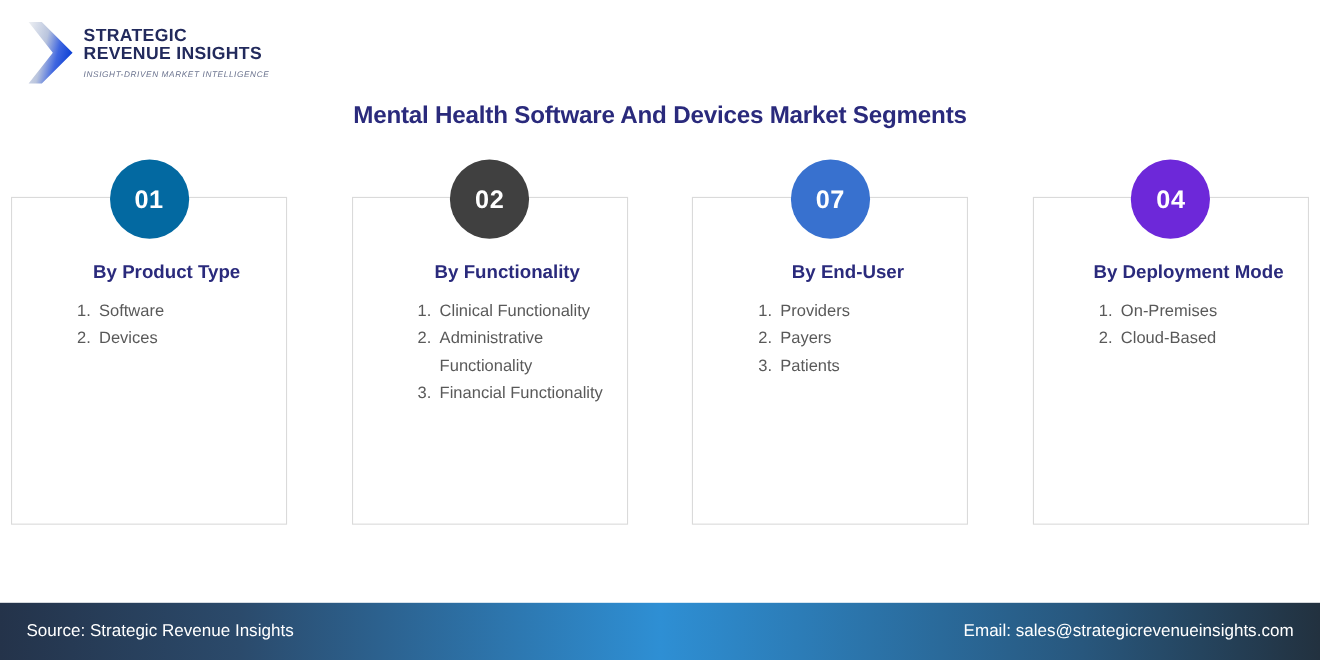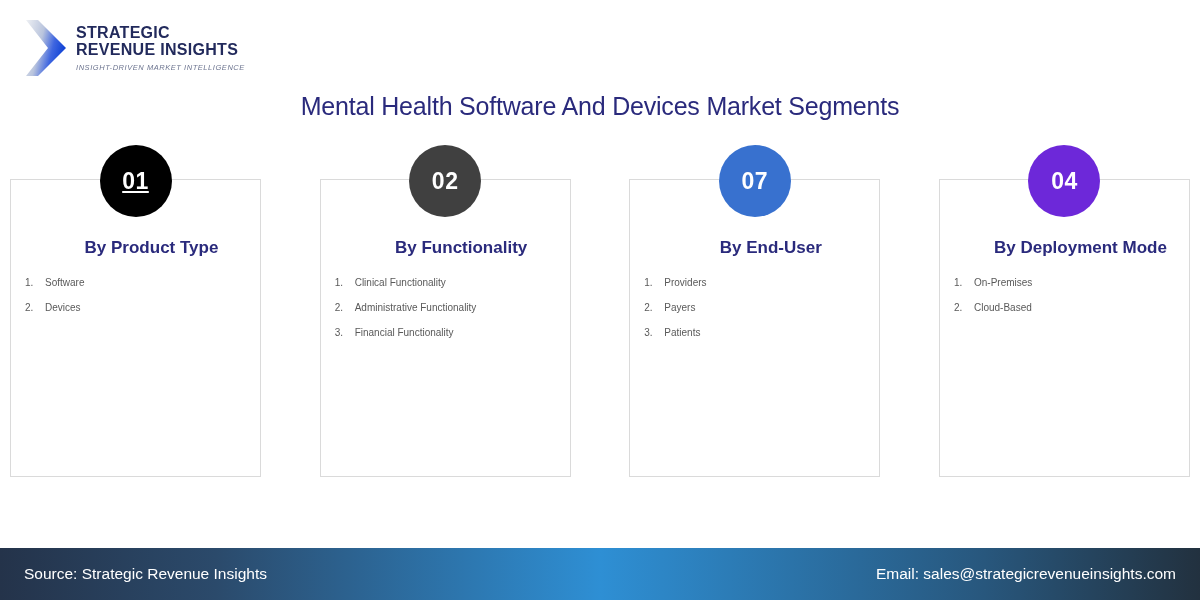--- a/index.html
+++ b/index.html
@@ -20,21 +20,21 @@
     color:#222a5c; line-height:17px;
   }
   .logo-tag {
     margin-top:5px; font-size:7.5px; letter-spacing:0.55px;
     color:#6d7590; font-weight:500;font-style:italic;
   }
 
   
   .title {
     position:absolute; top:92px; left:0; width:1200px;
-    text-align:center; font-size:25px; font-weight:normal;
+    text-align:center; font-size:22px; font-weight:bold;
     color:#2a2a7c; letter-spacing:-0.2px;
   }
 
   
   .cards {
     position:absolute; top:179px; left:10px;
     width:1180px; height:298px;
     display:flex; justify-content:space-between;
   }
   .card {
@@ -54,22 +54,22 @@
   .card-heading {
     position:absolute; top:58px; left:16px; width:100%;
     text-align:center; font-size:17px; font-weight:bold;
     color:#2a2a7c;
   }
   .card-list {
     position:absolute; top:90px; left:14px; right:10px;
     list-style:none;
   }
   .card-list li {
-    font-size:10px; color:#595959; line-height:25px;
-    padding-left:20px; text-indent:-20px;
+    font-size:15px; color:#595959; line-height:25px;
+    padding-left:20px; text-indent:-20px;margin-left:45px;
   }
   .card-list li .num { display:inline-block; width:20px; text-indent:0; }
 
   
   .footer {
     position:absolute; left:0; bottom:0; width:1200px; height:52px;
     background:linear-gradient(90deg,#24334a 0%,#2b4a6b 18%,#2e8fd4 50%,#28577d 82%,#22313f 100%);
     display:flex; align-items:center; justify-content:space-between;
     padding:12px 24px;
   }
@@ -99,21 +99,21 @@
       <div class="logo-line2">REVENUE INSIGHTS</div>
       <div class="logo-tag">INSIGHT-DRIVEN MARKET INTELLIGENCE</div>
     </span>
   </div>
 
   <div class="title">Mental Health Software And Devices Market Segments</div>
 
   <div class="cards">
 
     <div class="card">
-      <div class="badge" style="background: #000000; text-decoration: underline;">01</div>
+      <div class="badge" style="background: #0369a1;">01</div>
       <div class="card-heading">By Product Type</div>
       <ul class="card-list">
         <li><span class="num">1.</span><span>Software</span></li>
         <li><span class="num">2.</span><span>Devices</span></li>
       </ul>
     </div>
 
     <div class="card">
       <div class="badge" style="background: #404040;">02</div>
       <div class="card-heading">By Functionality</div>

